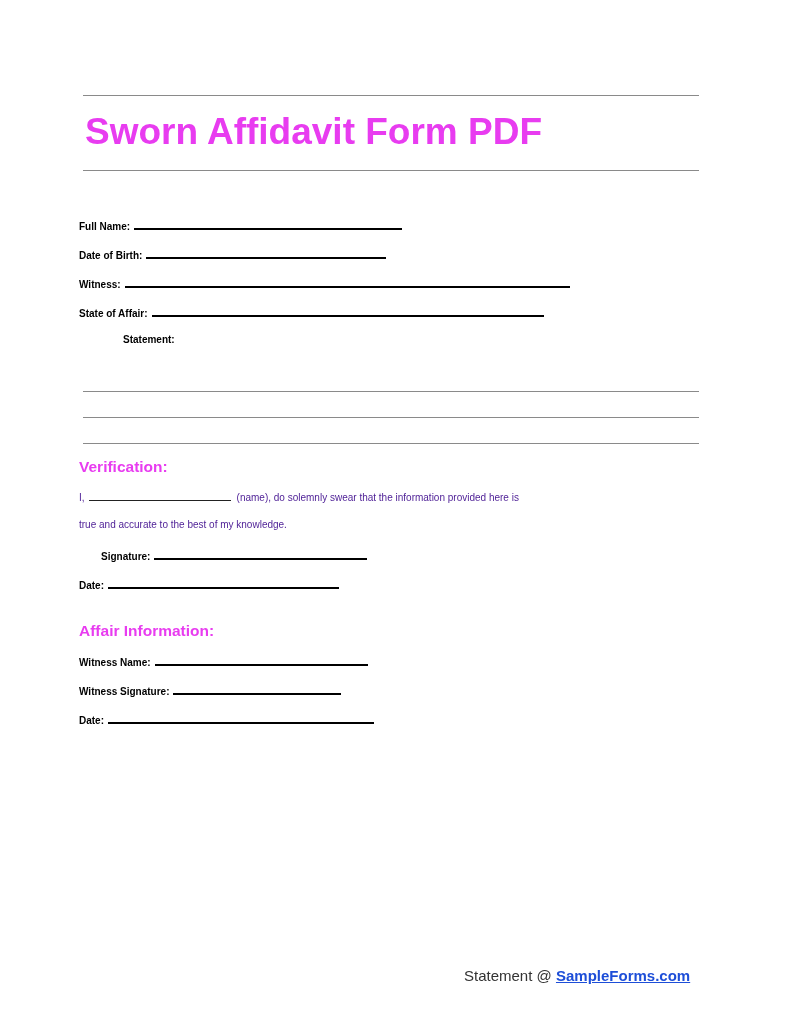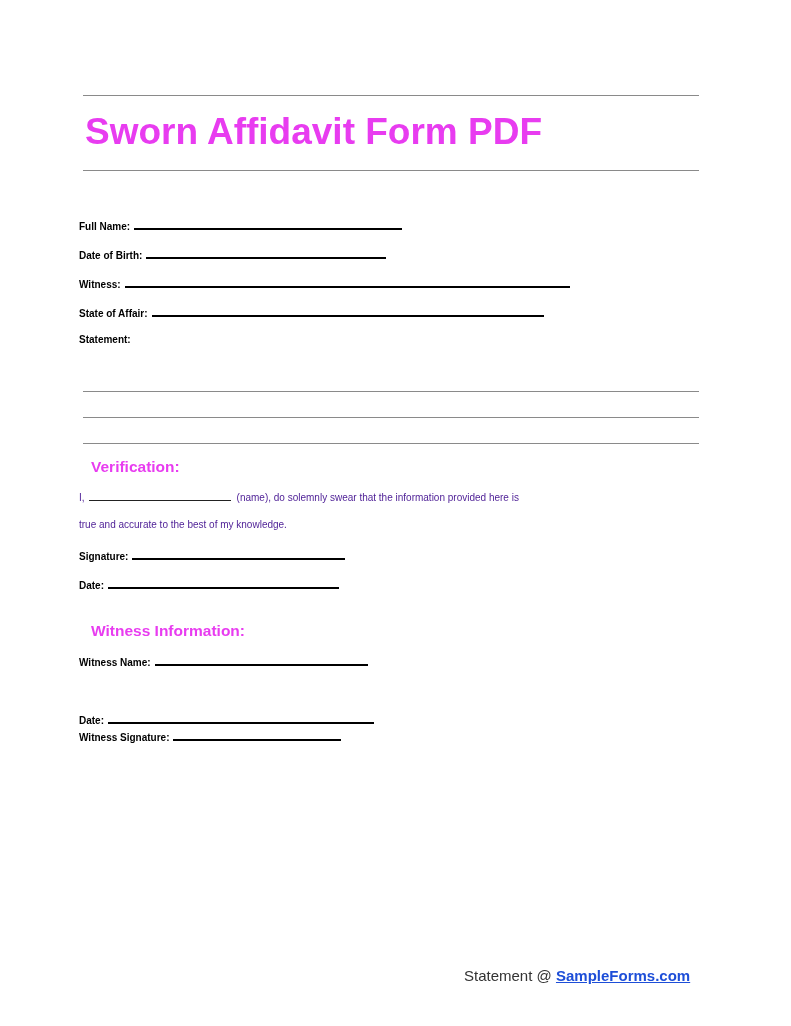--- a/index.html
+++ b/index.html
@@ -41,21 +41,20 @@
       white-space: nowrap;
     }
     .bold { font-weight: bold; }
     .section {
       position: absolute;
       left: 79px;
       font-size: 15.5px;
       font-weight: bold;
       color: #e83cf0;
       line-height: 20px;
-      margin-left: 12px;
     }
     .plain {
       font-weight: normal;
       color: #4c1d95;
     }
     .blank {
       display: inline-block;
       border-bottom: 2px solid #000000;
       height: 14px;
       vertical-align: baseline;
@@ -93,46 +92,46 @@
   </div>
   <div class="row bold" style="top:243px;">
     <span>Date of Birth:</span><span class="blank" style="width:240px;"></span>
   </div>
   <div class="row bold" style="top:272px;">
     <span>Witness:</span><span class="blank" style="width:445px;"></span>
   </div>
   <div class="row bold" style="top:301px;">
     <span>State of Affair:</span><span class="blank" style="width:392px;"></span>
   </div>
-  <div class="row bold" style="top:330px;">Statement:</div>
+  <div class="row bold" style="top:330px;margin-left:44px;">Statement:</div>
 
   <div class="hr" style="top:391px;"></div>
   <div class="hr" style="top:417px;"></div>
   <div class="hr" style="top:443px;"></div>
 
   <div class="section" style="top:457px;">Verification:</div>
 
   <div class="row plain" style="top:486px;">
     <span>I,</span><span class="blank thin" style="width:142px; margin-right:6px;"></span><span>(name), do solemnly swear that the information provided here is</span>
   </div>
   <div class="row plain" style="top:515px;">true and accurate to the best of my knowledge.</div>
 
-  <div class="row bold" style="top:544px;">
+  <div class="row bold" style="top:544px;margin-left:22px;">
     <span>Signature:</span><span class="blank" style="width:213px;"></span>
   </div>
   <div class="row bold" style="top:573px;">
     <span>Date:</span><span class="blank" style="width:231px;"></span>
   </div>
 
-  <div class="section" style="top:621px;">Witness Information:</div>
+  <div class="section" style="top:621px;">Affair Information:</div>
 
   <div class="row bold" style="top:650px;">
     <span>Witness Name:</span><span class="blank" style="width:213px;"></span>
   </div>
-  <div class="row bold" style="top:679px;margin-top:46px;">
+  <div class="row bold" style="top:679px;">
     <span>Witness Signature:</span><span class="blank" style="width:168px;"></span>
   </div>
   <div class="row bold" style="top:708px;">
     <span>Date:</span><span class="blank" style="width:266px;"></span>
   </div>
 
   <div class="footer">
     <span>Statement @</span>
     <span class="brand">SampleForms.com</span>
   </div>

